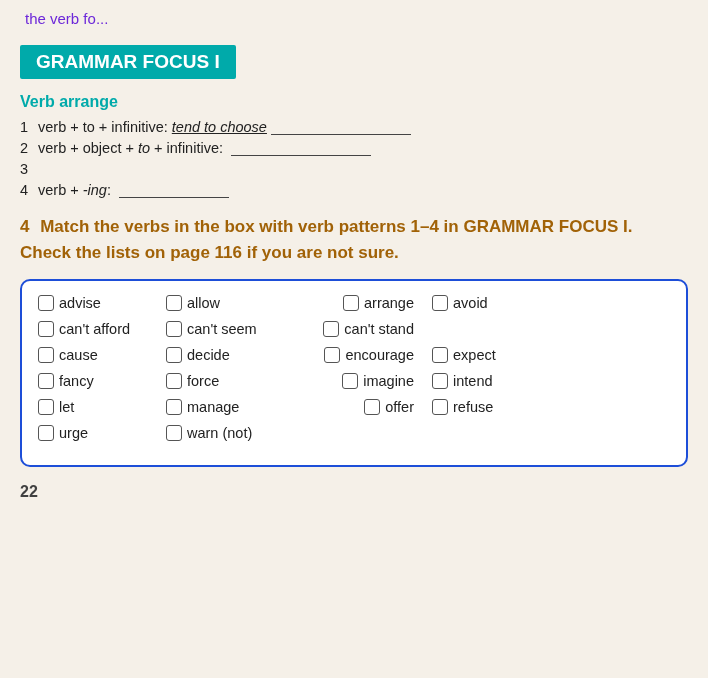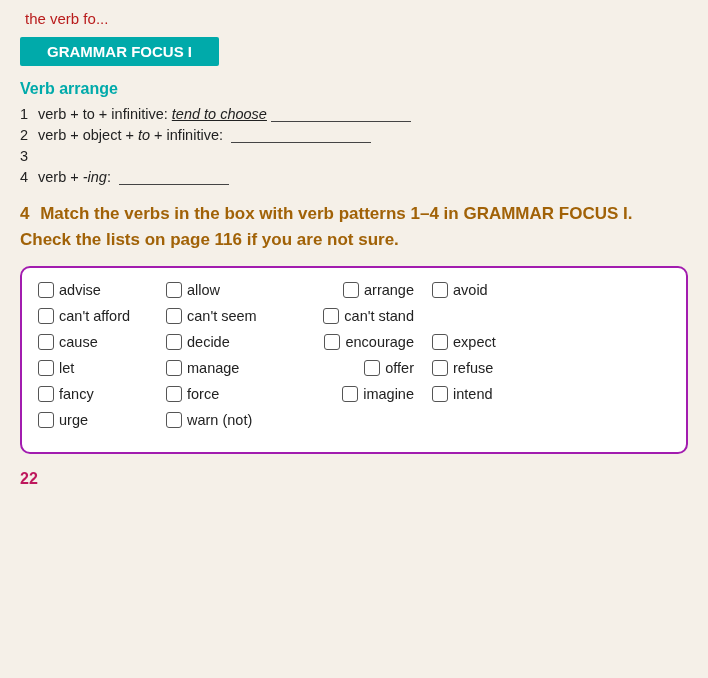--- a/index.html
+++ b/index.html
@@ -6,35 +6,36 @@
     body {
       font-family: Arial, sans-serif;
       background: #f5f0e8;
       width: 708px;
       min-height: 678px;
       padding: 10px 20px 20px 20px;
       position: relative;
     }
 
     .top-text {
-      color: #b91c1c;
+      color: #6d28d9;
       font-size: 15px;
       margin-bottom: 10px;
       padding-left: 5px;
     }
 
     .grammar-focus-box {
       background: #00aaaa;
       color: white;
       font-weight: bold;
-      font-size: 15px;
-      padding: 6px 27px;
+      font-size: 19px;
+      padding: 6px 16px;
       display: inline-block;
       margin-bottom: 14px;
       border-radius: 2px;
+      margin-top: 8px;
     }
 
     .verb-patterns-title {
       color: #00aaaa;
       font-weight: bold;
       font-size: 16px;
       margin-bottom: 8px;
     }
 
     .verb-patterns-list {
@@ -84,21 +85,21 @@
       font-weight: bold;
       margin-bottom: 14px;
       line-height: 1.5;
     }
 
     .exercise-instruction span.num {
       margin-right: 6px;
     }
 
     .verbs-box {
-      border: 2px solid #a21caf;
+      border: 2px solid #1d4ed8;
       border-radius: 10px;
       padding: 14px 16px 14px 16px;
       background: #fff;
       margin-bottom: 16px;
     }
 
     .verb-row {
       display: flex;
       flex-wrap: nowrap;
       align-items: flex-start;
@@ -122,21 +123,21 @@
       border: 1.5px solid #555;
       border-radius: 3px;
       display: inline-block;
       flex-shrink: 0;
       background: white;
     }
 
     .page-number {
       font-size: 16px;
       font-weight: bold;
-      color: #be185d;
+      color: #404040;
       margin-top: 10px;
     }
 
     .col1 { min-width: 110px; }
     .col2 { min-width: 110px; }
     .col3 { min-width: 120px; justify-content: flex-end; }
     .col4 { min-width: 80px; }
   </style>
 </head>
 <body>
@@ -223,55 +224,55 @@
     </div>
     <div class="verb-item col4">
       <span class="checkbox"></span>
       <span>expect</span>
     </div>
   </div>
 
   <div class="verb-row">
     <div class="verb-item col1">
       <span class="checkbox"></span>
+      <span>fancy</span>
+    </div>
+    <div class="verb-item col2">
+      <span class="checkbox"></span>
+      <span>force</span>
+    </div>
+    <div class="verb-item col3">
+      <span class="checkbox"></span>
+      <span>imagine</span>
+    </div>
+    <div class="verb-item col4">
+      <span class="checkbox"></span>
+      <span>intend</span>
+    </div>
+  </div>
+
+  <div class="verb-row">
+    <div class="verb-item col1">
+      <span class="checkbox"></span>
       <span>let</span>
     </div>
     <div class="verb-item col2">
       <span class="checkbox"></span>
       <span>manage</span>
     </div>
     <div class="verb-item col3">
       <span class="checkbox"></span>
       <span>offer</span>
     </div>
     <div class="verb-item col4">
       <span class="checkbox"></span>
       <span>refuse</span>
     </div>
   </div>
 
-  <div class="verb-row">
-    <div class="verb-item col1">
-      <span class="checkbox"></span>
-      <span>fancy</span>
-    </div>
-    <div class="verb-item col2">
-      <span class="checkbox"></span>
-      <span>force</span>
-    </div>
-    <div class="verb-item col3">
-      <span class="checkbox"></span>
-      <span>imagine</span>
-    </div>
-    <div class="verb-item col4">
-      <span class="checkbox"></span>
-      <span>intend</span>
-    </div>
-  </div>
-
 
   <div class="verb-row">
     <div class="verb-item col1">
       <span class="checkbox"></span>
       <span>urge</span>
     </div>
     <div class="verb-item col2">
       <span class="checkbox"></span>
       <span>warn (not)</span>
     </div>

